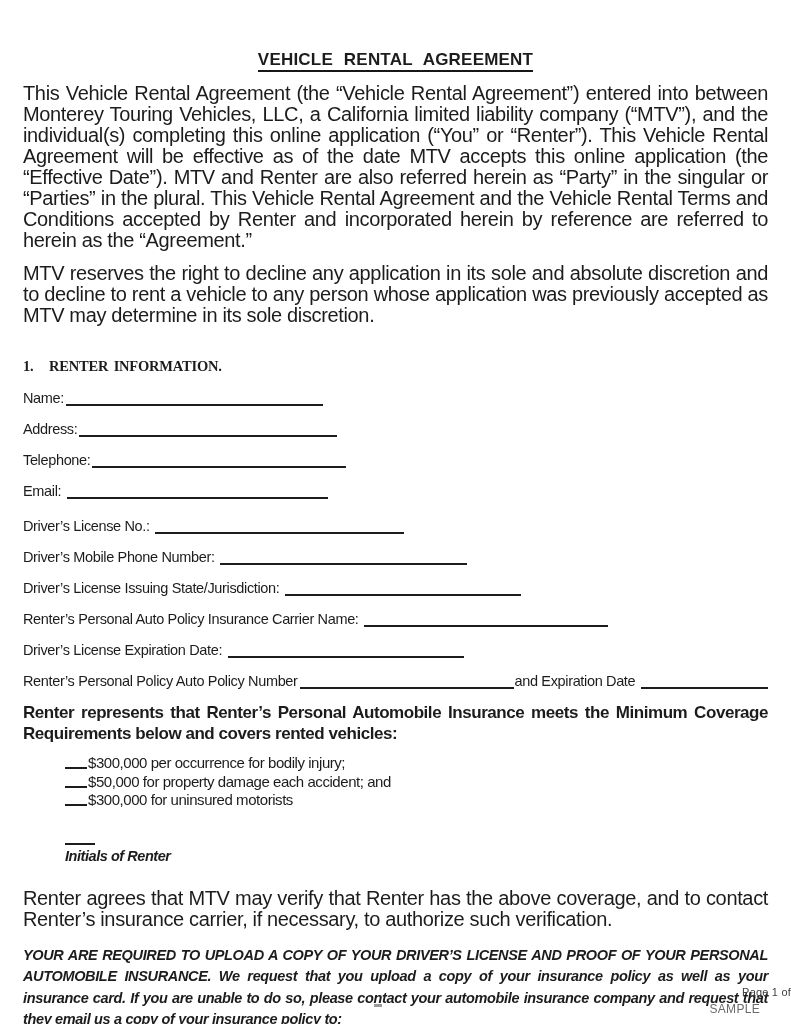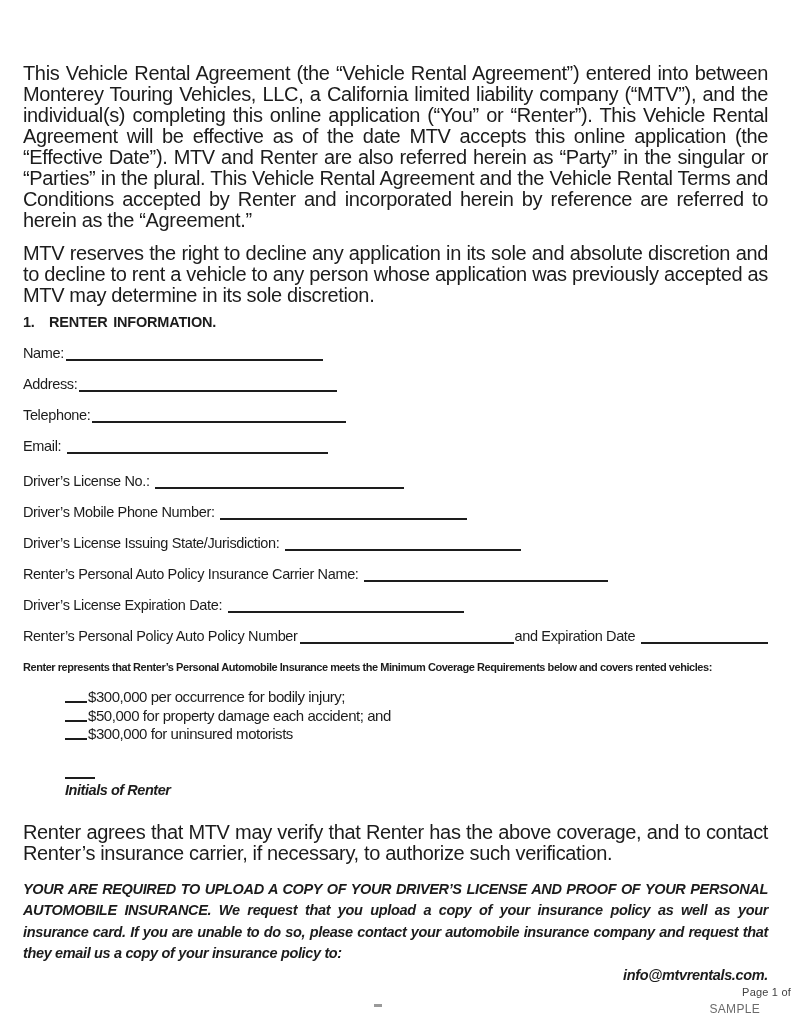--- a/index.html
+++ b/index.html
@@ -30,25 +30,26 @@
   p.body {
     font-size:20px;
     line-height:21px;
     letter-spacing:-0.35px;
     text-align:justify;
   }
   .p1 { margin-top:13px; }
   .p2 { margin-top:12px; }
 
   .section-heading {
-    margin-top:8px;
+    margin-top:32px;
     font-size:14.5px;
     font-weight:bold;
     letter-spacing:-0.2px;
     word-spacing:2px;
+    font-family:Liberation Serif, serif;
   }
   .section-heading .num { display:inline-block; width:26px; }
 
   .field-row {
     display:flex;
     align-items:flex-end;
     margin-top:11px;
     height:20px;
     font-size:14.5px;
     letter-spacing:-0.35px;
@@ -62,21 +63,21 @@
     margin-left:2px;
   }
   .w0{width:257px}.w1{width:258px}.w2{width:254px}.w3{width:261px}
   .w4{width:249px}.w5{width:247px}.w6{width:236px}.w7{width:236px}.w8{width:244px}
   .w9{width:214px}
   .fline.flex { flex:1 1 auto; }
   .suffix { white-space:pre; margin-left:1px; }
 
   .coverage-statement {
     margin-top:13px;
-    font-size:11px;
+    font-size:17px;
     font-weight:bold;
     line-height:21px;
     letter-spacing:-0.45px;
     text-align:justify;
   }
   .cov-list { margin:10px 0 0 42px; }
   .cov-item {
     font-size:15px;
     line-height:18.5px;
     letter-spacing:-0.45px;
@@ -142,20 +143,21 @@
     color:#6b6b6b;
     letter-spacing:0.3px;
   }
 </style>
 </head>
 <body>
 
 <div class="page">
   <div class="content">
 
+    <h1 class="doc-title"><span class="underlined">VEHICLE RENTAL AGREEMENT</span></h1>
 
     <p class="body p1">This Vehicle Rental Agreement (the “Vehicle Rental Agreement”) entered into between Monterey Touring Vehicles, LLC, a California limited liability company (“MTV”), and the individual(s) completing this online application (“You” or “Renter”). This Vehicle Rental Agreement will be effective as of the date MTV accepts this online application (the “Effective Date”). MTV and Renter are also referred herein as “Party” in the singular or “Parties” in the plural. This Vehicle Rental Agreement and the Vehicle Rental Terms and Conditions accepted by Renter and incorporated herein by reference are referred to herein as the “Agreement.”</p>
 
     <p class="body p2">MTV reserves the right to decline any application in its sole and absolute discretion and to decline to rent a vehicle to any person whose application was previously accepted as MTV may determine in its sole discretion.</p>
 
     <div class="section-heading"><span class="num">1.</span><span>RENTER INFORMATION.</span></div>
 
     <div class="field-row">
       <span class="flabel">Name:</span>
         <span class="fline w0"></span>

